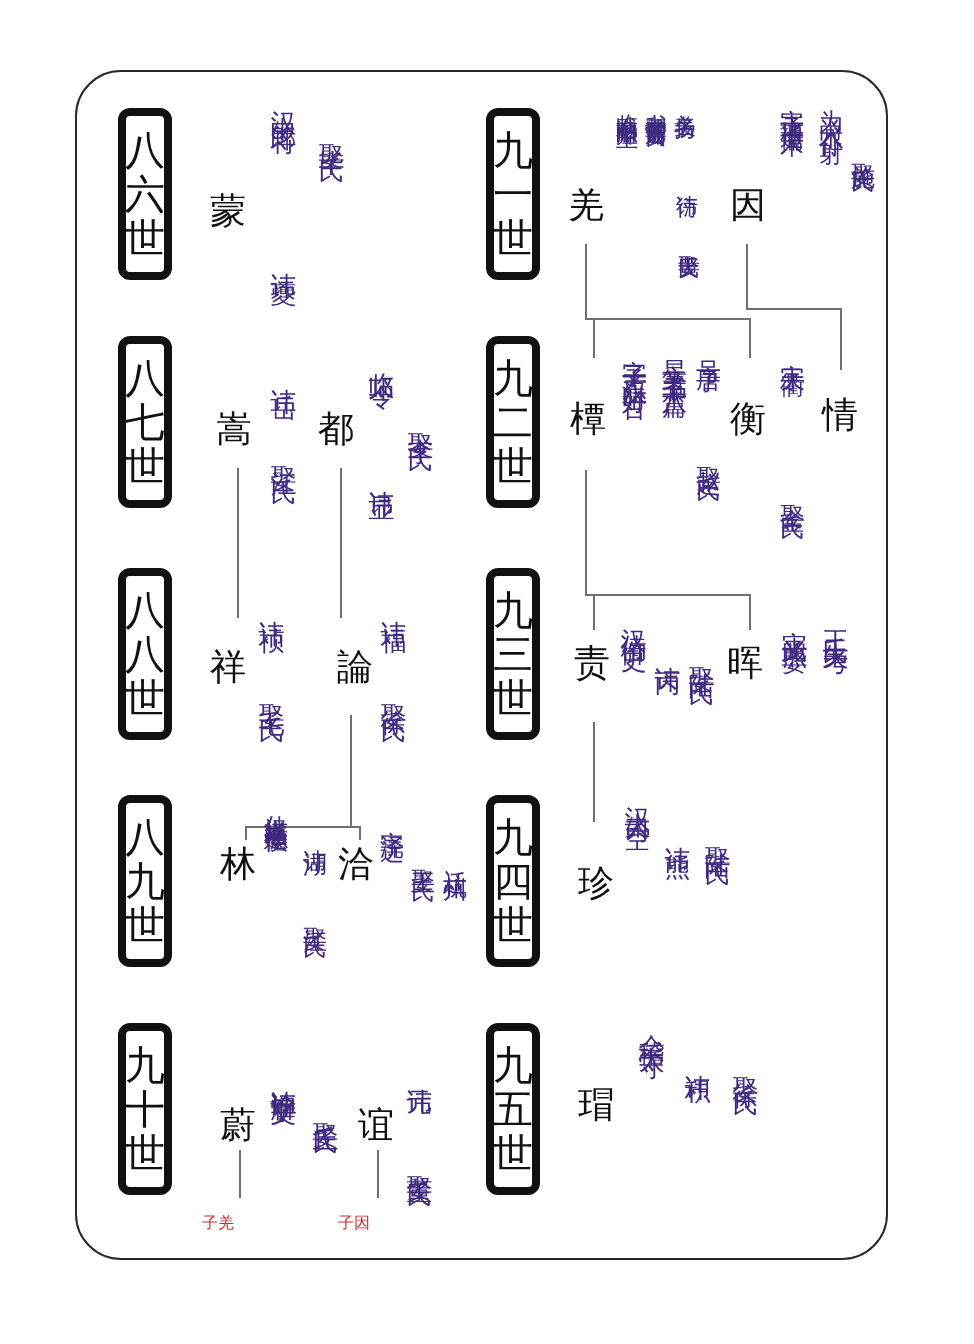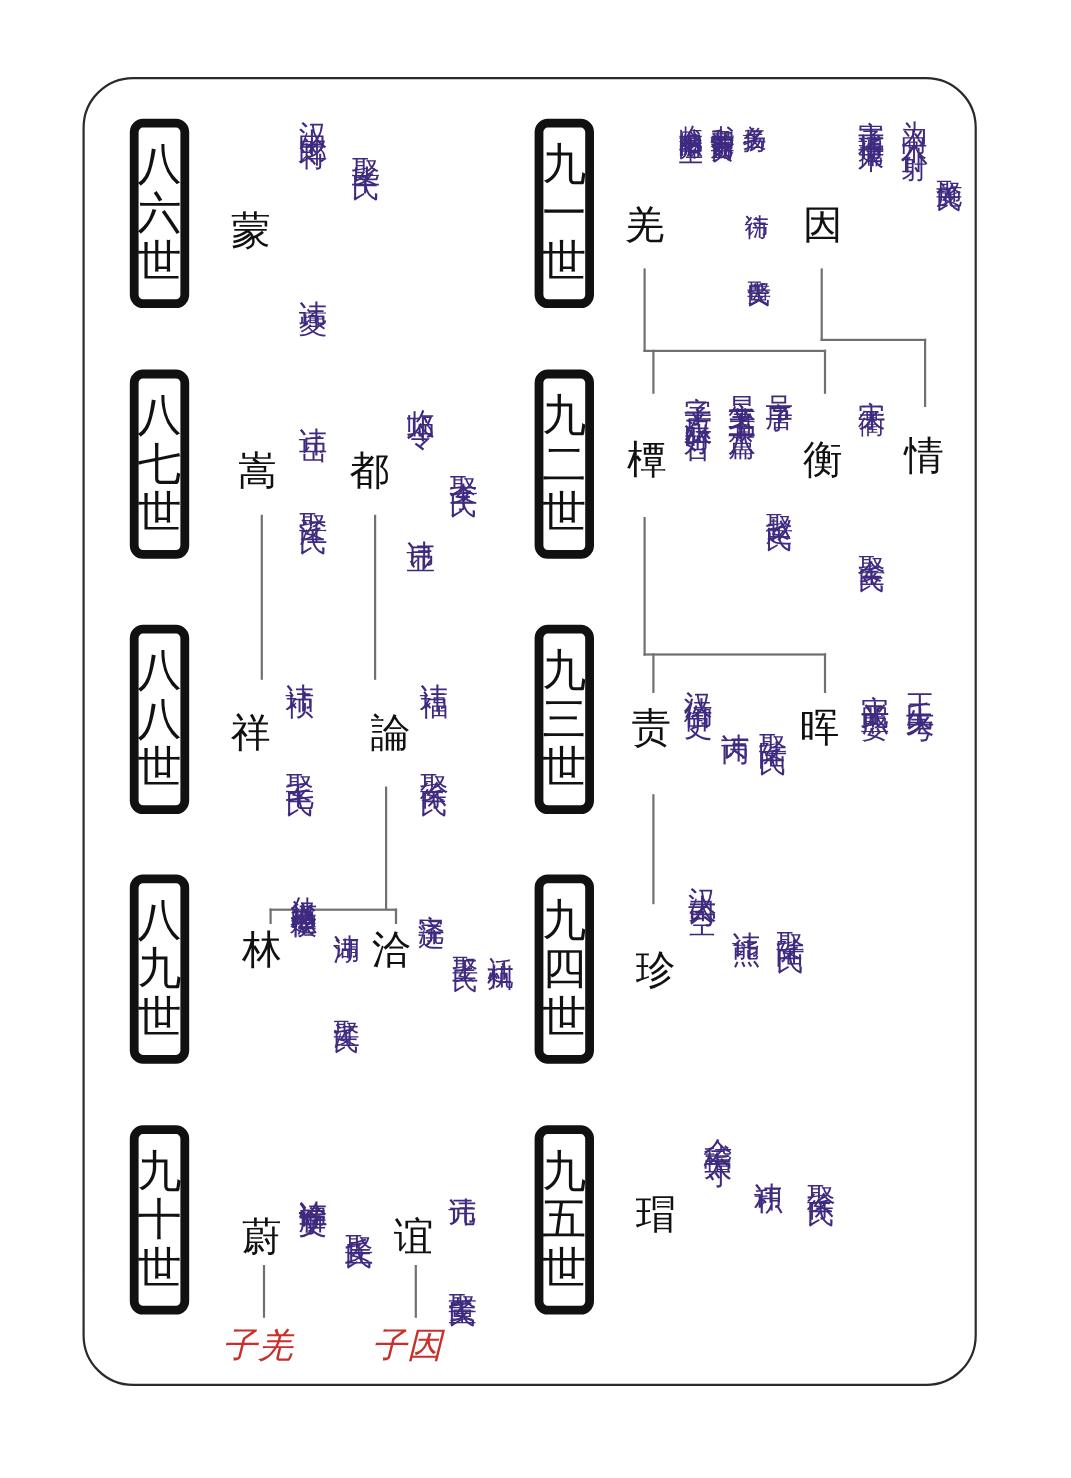--- a/index.html
+++ b/index.html
@@ -8,21 +8,21 @@
   .frame { position:absolute; left:75px; top:70px; width:813px; height:1190px;
            border:2.5px solid #2a2a2a; border-radius:46px; box-sizing:border-box; }
   .gen { position:absolute; width:54px; height:172px; border:8px solid #111;
          border-radius:12px; box-sizing:border-box; background:#fff;
          display:flex; flex-direction:column; align-items:center; justify-content:center; }
   .gen span { display:block; font-size:40px; line-height:44px; color:#111; }
   .name { position:absolute; font-size:36px; line-height:38px; color:#111; }
   .note { position:absolute; color:#3f2a80; font-size:24px; line-height:29px;
           writing-mode:vertical-rl; text-orientation:upright; letter-spacing:2px; }
   .note.lg { font-size:26px; line-height:32px; letter-spacing:6px; }
-  .red { position:absolute; color:#c8302b; font-size:32px; line-height:26px;font-style:italic; }
+  .red { position:absolute; color:#c8302b; font-size:16px; line-height:26px; }
   .ln { position:absolute; background:#707070; }
   .v { width:2px; }
   .h { height:2px; }
 </style>
 </head>
 <body>
 
 <div class="frame"></div>
 
 <div class="gen" style="left:118px;top:108px;">

